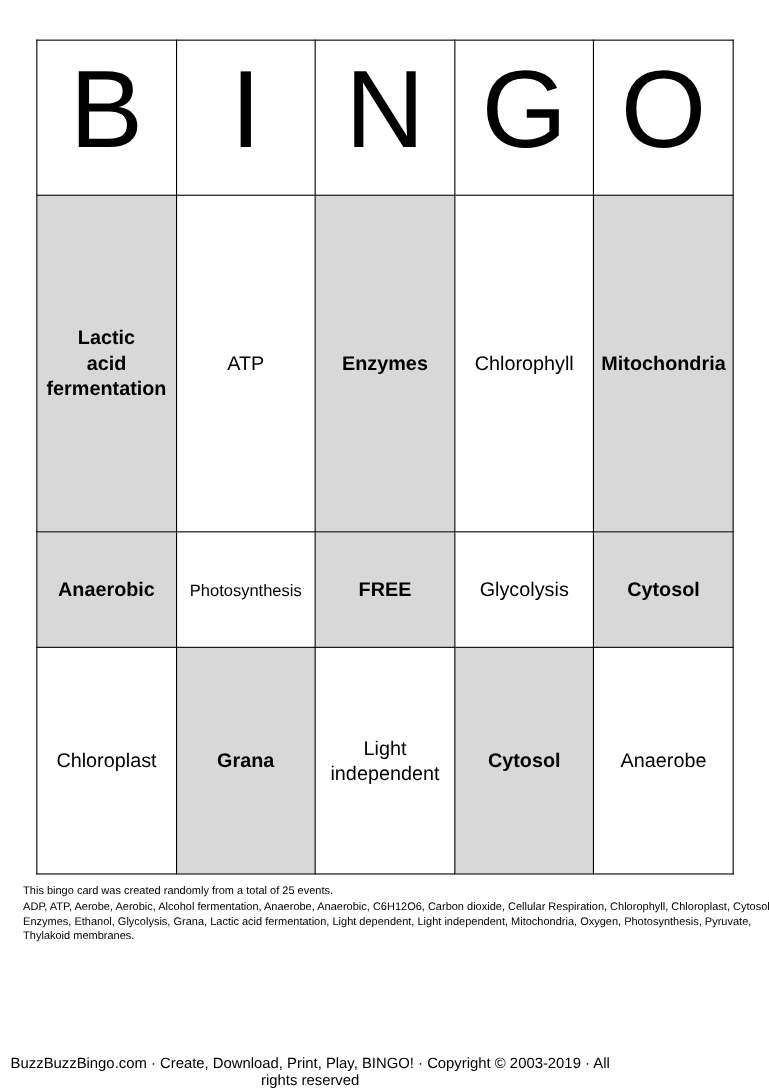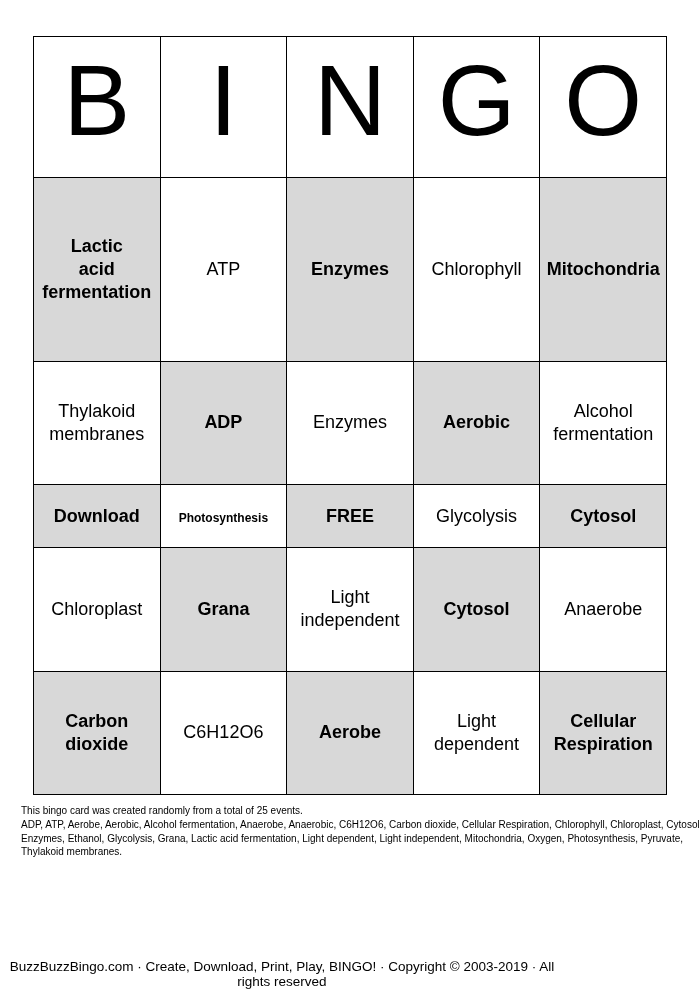--- a/index.html
+++ b/index.html
@@ -46,22 +46,21 @@
   .cell {
     font-size: 18px;
   }
   .cell-text {
     display: inline-block;
     white-space: pre-line;
     line-height: 1.28;
     padding: 0 2px;
   }
   .cell-text.small {
-    font-size: 12px;
-    font-weight: bold;
+    font-size: 15px;
   }
   .note {
     position: absolute;
     left: 10px;
     top: 804px;
     width: 686px;
     font-size: 10px;
     line-height: 13.8px;
     color: var(--text, #000000);
     margin-left: 11px;
@@ -91,53 +90,34 @@
   <tr>
     <td class="cell shaded"><span class="cell-text">Lactic
 acid
 fermentation</span></td>
     <td class="cell"><span class="cell-text">ATP</span></td>
     <td class="cell shaded"><span class="cell-text">Enzymes</span></td>
     <td class="cell"><span class="cell-text">Chlorophyll</span></td>
     <td class="cell shaded"><span class="cell-text">Mitochondria</span></td>
   </tr>
   <tr>
-    <td class="cell"><span class="cell-text">Thylakoid
-membranes</span></td>
-    <td class="cell shaded"><span class="cell-text">ADP</span></td>
-    <td class="cell"><span class="cell-text">Enzymes</span></td>
-    <td class="cell shaded"><span class="cell-text">Aerobic</span></td>
-    <td class="cell"><span class="cell-text">Alcohol
-fermentation</span></td>
-  </tr>
-  <tr>
-    <td class="cell shaded"><span class="cell-text">Download</span></td>
+    <td class="cell shaded"><span class="cell-text">Anaerobic</span></td>
     <td class="cell"><span class="cell-text small">Photosynthesis</span></td>
     <td class="cell shaded"><span class="cell-text">FREE</span></td>
     <td class="cell"><span class="cell-text">Glycolysis</span></td>
     <td class="cell shaded"><span class="cell-text">Cytosol</span></td>
   </tr>
   <tr>
     <td class="cell"><span class="cell-text">Chloroplast</span></td>
     <td class="cell shaded"><span class="cell-text">Grana</span></td>
     <td class="cell"><span class="cell-text">Light
 independent</span></td>
     <td class="cell shaded"><span class="cell-text">Cytosol</span></td>
     <td class="cell"><span class="cell-text">Anaerobe</span></td>
   </tr>
-  <tr>
-    <td class="cell shaded"><span class="cell-text">Carbon
-dioxide</span></td>
-    <td class="cell"><span class="cell-text">C6H12O6</span></td>
-    <td class="cell shaded"><span class="cell-text">Aerobe</span></td>
-    <td class="cell"><span class="cell-text">Light
-dependent</span></td>
-    <td class="cell shaded"><span class="cell-text">Cellular
-Respiration</span></td>
-  </tr>
 </tbody>
   </table>
 
 <div class="note">
   <div>This bingo card was created randomly from a total of 25 events.</div>
   <div>ADP, ATP, Aerobe, Aerobic, Alcohol fermentation, Anaerobe, Anaerobic, C6H12O6, Carbon dioxide, Cellular Respiration, Chlorophyll, Chloroplast, Cytosol, Enzymes, Ethanol, Glycolysis, Grana, Lactic acid fermentation, Light dependent, Light independent, Mitochondria, Oxygen, Photosynthesis, Pyruvate, Thylakoid membranes.</div>
 </div>
 
 <div class="site-footer">BuzzBuzzBingo.com · Create, Download, Print, Play, BINGO! · Copyright © 2003-2019 · All rights reserved</div>
 

